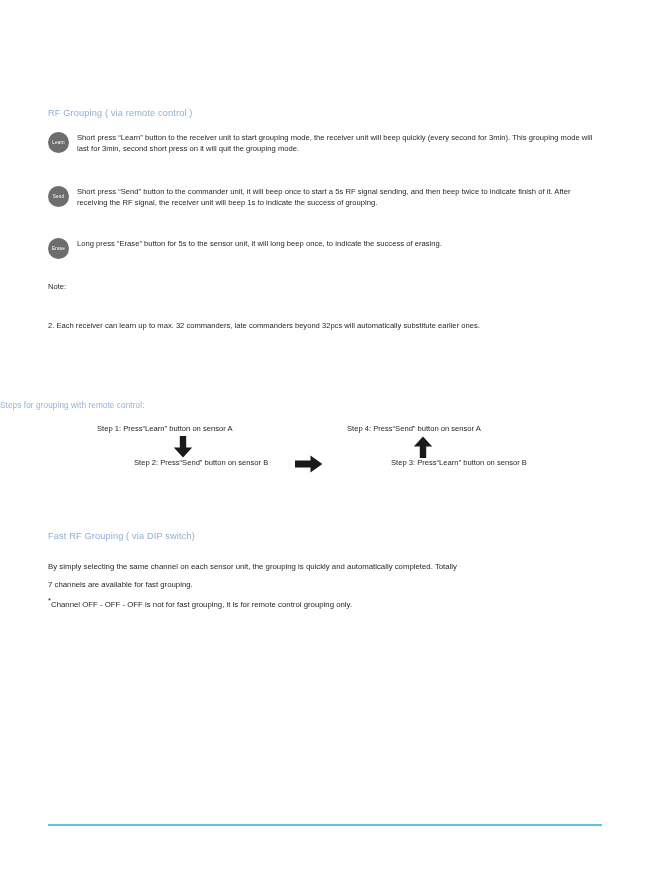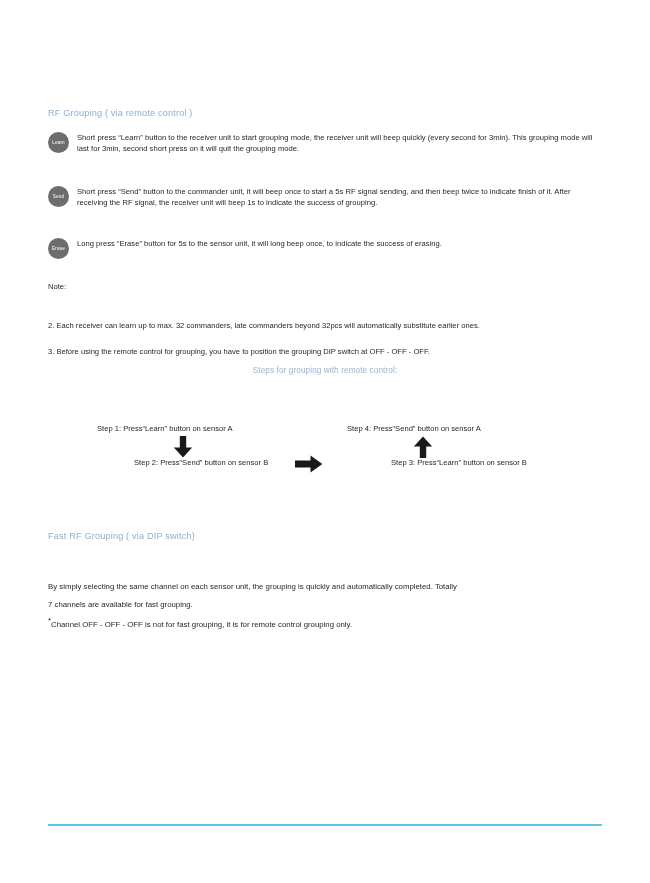--- a/index.html
+++ b/index.html
@@ -81,23 +81,22 @@
   }
   .note-item .indent {
     display: block;
     padding-left: 9px;
   }
 
   
   .steps-title {
     position: absolute;
     left: 0;
-    top: 366px;
+    top: 401px;
     width: 650px;
-    text-align: center;
     font-size: 8.2px;
     color: #97b3d6;
     letter-spacing: 0.1px;
   }
   .step-label {
     position: absolute;
     font-size: 7.6px;
     color: #231f20;
     white-space: nowrap;
   }
@@ -107,21 +106,20 @@
   }
 
   
   .para {
     position: absolute;
     left: 48px;
     width: 556px;
     font-size: 7.8px;
     line-height: 18px;
     color: #231f20;
-    margin-top: 20px;
   }
   .sup-star {
     font-size: 7.8px;
     vertical-align: super;
     line-height: 0;
   }
 
   
   .footer-rule {
     position: absolute;
@@ -154,23 +152,20 @@
     <div class="badge-text">Long press “Erase” button for 5s to the sensor unit, it will long beep once, to indicate the success of erasing.</div>
   </div>
 
   <div class="note-label" style="top:282px;">Note:</div>
 
 
   <div class="note-item" style="top:320px;">
     <span>2. Each receiver can learn up to max. 32 commanders, late commanders beyond 32pcs will automatically substitute earlier ones.</span>
   </div>
 
-  <div class="note-item" style="top:346px;">
-    <span>3. Before using the remote control for grouping, you have to position the grouping DIP switch at OFF - OFF - OFF.</span>
-  </div>
 
   <div class="steps-title">Steps for grouping with remote control:</div>
 
   <div class="step-label" style="left:97px; top:424px;">Step 1: Press“Learn” button on sensor A</div>
 
   <div class="step-label" style="left:97px; top:458px;padding-left:37px;">Step 2: Press“Send” button on sensor B</div>
 
   <div class="step-label" style="left:347px; top:424px;">Step 4: Press“Send” button on sensor A</div>
 
   <div class="step-label" style="left:347px; top:458px;padding-left:44px;">Step 3: Press“Learn” button on sensor B</div>

